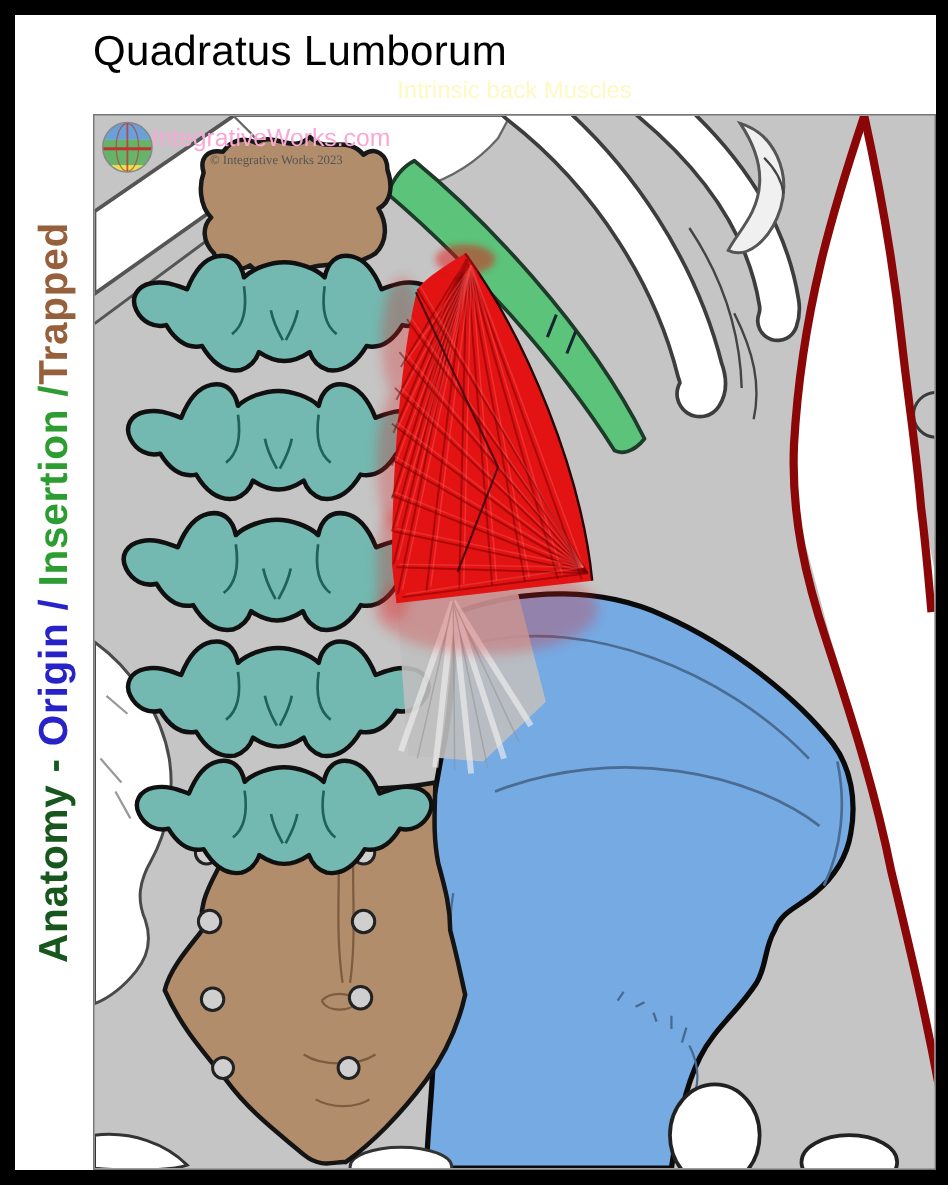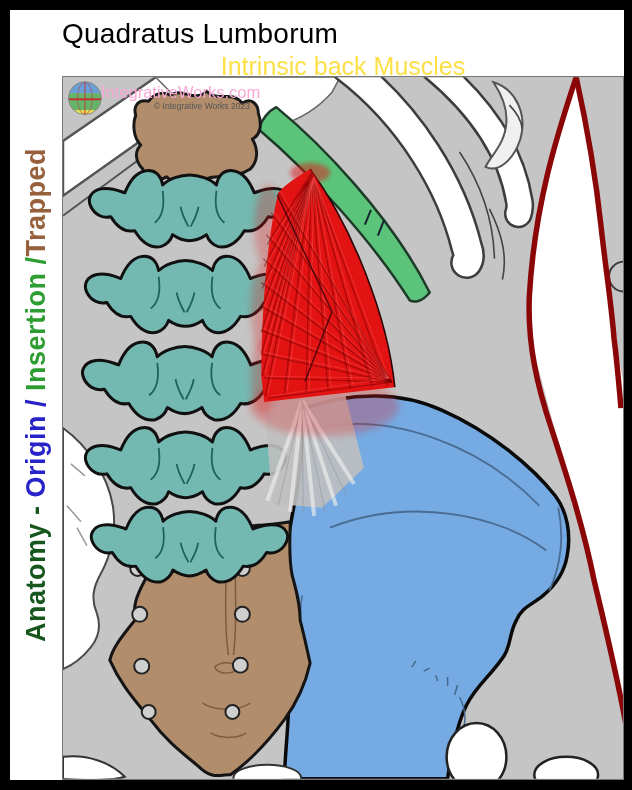--- a/index.html
+++ b/index.html
@@ -2,30 +2,30 @@
 <html><head>
 <meta charset="utf-8">
 <style>
   html,body{margin:0;padding:0;overflow:hidden;}
   body{width:632px;height:790px;background:#000;position:relative;
        font-family:"Liberation Sans",sans-serif;}
   .panel{position:absolute;left:10px;top:10px;width:614px;height:770px;background:#fff;}
   .title{position:absolute;left:62px;top:18px;width:562px;text-align:left;
          font-size:28px;color:#000;letter-spacing:.2px;}
   .subtitle{position:absolute;left:62px;top:52px;width:562px;text-align:center;
-         font-size:25px;color:#fde047;}
+         font-size:16px;color:#fef9c3;}
   .side-label{position:absolute;left:36px;top:395px;
          transform:translate(-50%,-50%) rotate(-90deg);
          font-size:27px;font-weight:bold;white-space:nowrap;letter-spacing:.5px;}
   .c0{color:#17571d}.c1{color:#2823c9}.c2{color:#2e9d31}.c3{color:#96603c}
   .fig{position:absolute;left:62px;top:76px;width:562px;height:704px;
        background:#c5c5c5;border:1px solid #777;box-sizing:border-box;}
   .fig svg{display:block;width:560px;height:702px;}
   .wm-site{position:absolute;left:101px;top:83px;font-size:16.5px;color:#f9a8d4;}
-  .wm-copy{position:absolute;left:154px;top:101px;font-size:8.5px;color:#555;}
+  .wm-copy{position:absolute;left:140px;top:101px;font-size:8.5px;color:#555;font-family:Liberation Serif, serif;}
 </style>
 </head>
 <body>
 
 <div class="panel"></div>
 
 <div class="title">Quadratus Lumborum</div>
 <div class="subtitle">Intrinsic back Muscles</div>
 
 <div class="side-label">

